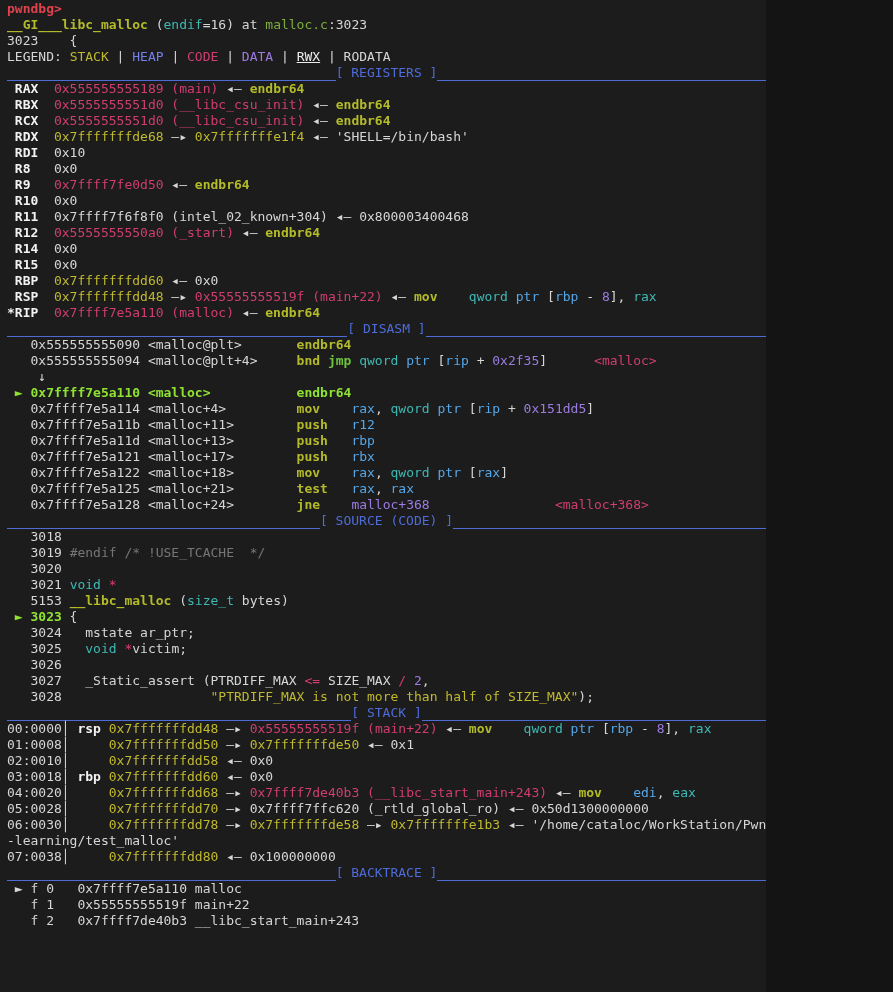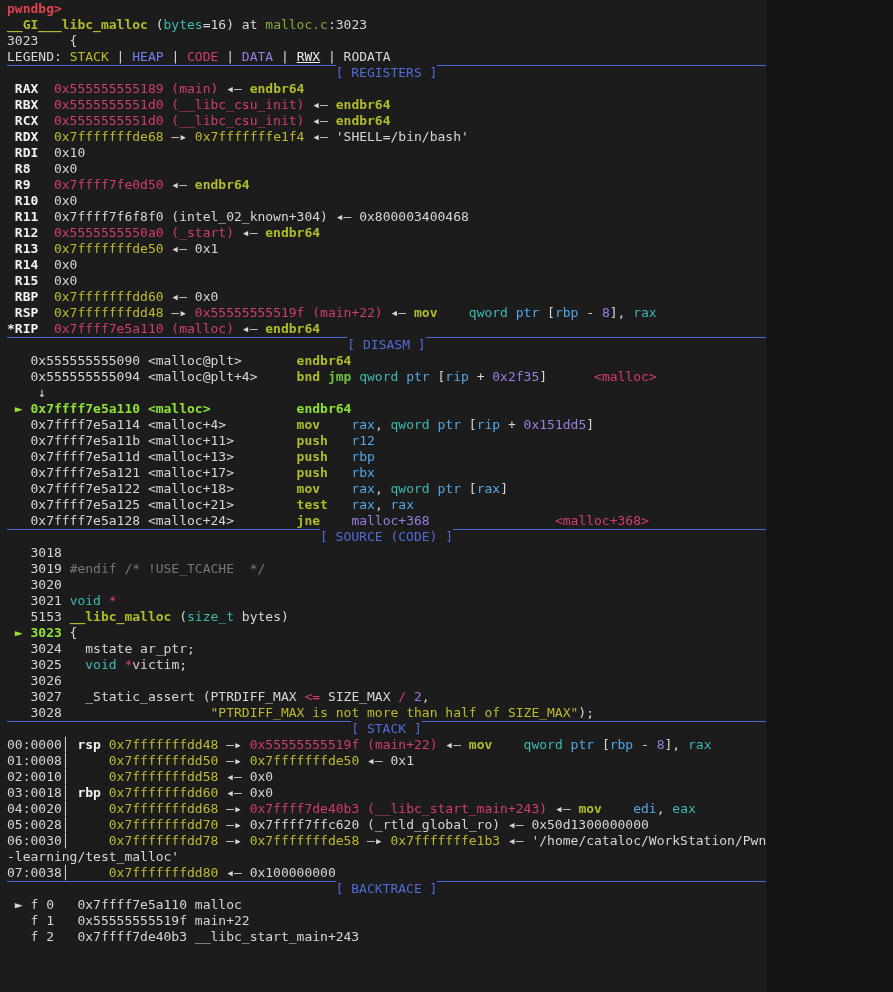--- a/index.html
+++ b/index.html
@@ -9,21 +9,21 @@
     box-sizing:border-box;
     overflow:hidden;
     background:#1c1c1c;
     padding:1px 0 0 7px;
     font-family:"DejaVu Sans Mono", monospace;
     font-size:13px;
     line-height:16px;
     color:#d6d6d6;
   }
   .line { height:16px; white-space:pre; }
-  .line.sep { display:flex; align-items:flex-start; color:#4e6cd8; padding-right:0; }
+  .line.sep { display:flex; align-items:flex-end; color:#4e6cd8; padding-right:0; }
   .line.sep::before, .line.sep::after { content:""; flex:1 1 auto; border-top:1px solid #4e6cd8; }
   .line.sep .sep-label { white-space:pre; flex:0 0 auto; }
   .c-w   { color:#d6d6d6; }
   .c-b   { color:#f2f2f2; font-weight:bold; }
   .c-red { color:#e0424e; font-weight:bold; }
   .c-pink{ color:#d03d72; }
   .c-yel { color:#c0b92e; }
   .c-oy  { color:#b3bb2a; font-weight:bold;text-align:right; }
   .c-grn { color:#7fae3d; }
   .c-grnb{ color:#6fc43c; font-weight:bold; }
@@ -33,35 +33,34 @@
   .c-pur { color:#9d7ce2;text-align:center; }
   .c-gray{ color:#767676; }
   .c-hblu{ color:#7280e8; }
   .c-und { color:#ececec; text-decoration:underline; }
 </style>
 </head>
 <body>
 
 <div id="terminal" aria-label="pwndbg terminal output">
     <div class="line"><span class="c-red">pwndbg&gt; </span></div>
-    <div class="line"><span class="c-oy">__GI___libc_malloc</span><span class="c-w"> (</span><span class="c-cyan">bytes</span><span class="c-w">=16) at </span><span class="c-grn">malloc.c</span><span class="c-w">:3023</span></div>
+    <div class="line"><span class="c-oy">__GI___libc_malloc</span><span class="c-w"> (</span><span class="c-cyan">endif</span><span class="c-w">=16) at </span><span class="c-grn">malloc.c</span><span class="c-w">:3023</span></div>
     <div class="line"><span class="c-w">3023    {</span></div>
     <div class="line"><span class="c-w">LEGEND: </span><span class="c-yel">STACK</span><span class="c-w"> | </span><span class="c-hblu">HEAP</span><span class="c-w"> | </span><span class="c-pink">CODE</span><span class="c-w"> | </span><span class="c-pur">DATA</span><span class="c-w"> | </span><span class="c-und">RWX</span><span class="c-w"> | </span><span class="c-w">RODATA</span></div>
     <div class="line sep"><span class="sep-label">[ REGISTERS ]</span></div>
     <div class="line"><span class="c-b"> RAX  </span><span class="c-pink">0x555555555189 (main)</span><span class="c-w"> ◂— </span><span class="c-oy">endbr64</span></div>
     <div class="line"><span class="c-b"> RBX  </span><span class="c-pink">0x5555555551d0 (__libc_csu_init)</span><span class="c-w"> ◂— </span><span class="c-oy">endbr64</span></div>
     <div class="line"><span class="c-b"> RCX  </span><span class="c-pink">0x5555555551d0 (__libc_csu_init)</span><span class="c-w"> ◂— </span><span class="c-oy">endbr64</span></div>
     <div class="line"><span class="c-b"> RDX  </span><span class="c-yel">0x7fffffffde68</span><span class="c-w"> —▸ </span><span class="c-yel">0x7fffffffe1f4</span><span class="c-w"> ◂— 'SHELL=/bin/bash'</span></div>
     <div class="line"><span class="c-b"> RDI  </span><span class="c-w">0x10</span></div>
     <div class="line"><span class="c-b"> R8   </span><span class="c-w">0x0</span></div>
     <div class="line"><span class="c-b"> R9   </span><span class="c-pink">0x7ffff7fe0d50</span><span class="c-w"> ◂— </span><span class="c-oy">endbr64</span></div>
     <div class="line"><span class="c-b"> R10  </span><span class="c-w">0x0</span></div>
     <div class="line"><span class="c-b"> R11  </span><span class="c-w">0x7ffff7f6f8f0 (intel_02_known+304) ◂— 0x800003400468</span></div>
     <div class="line"><span class="c-b"> R12  </span><span class="c-pink">0x5555555550a0 (_start)</span><span class="c-w"> ◂— </span><span class="c-oy">endbr64</span></div>
-    <div class="line"><span class="c-b"> R13  </span><span class="c-yel">0x7fffffffde50</span><span class="c-w"> ◂— 0x1</span></div>
     <div class="line"><span class="c-b"> R14  </span><span class="c-w">0x0</span></div>
     <div class="line"><span class="c-b"> R15  </span><span class="c-w">0x0</span></div>
     <div class="line"><span class="c-b"> RBP  </span><span class="c-yel">0x7fffffffdd60</span><span class="c-w"> ◂— 0x0</span></div>
     <div class="line"><span class="c-b"> RSP  </span><span class="c-yel">0x7fffffffdd48</span><span class="c-w"> —▸ </span><span class="c-pink">0x55555555519f (main+22)</span><span class="c-w"> ◂— </span><span class="c-oy">mov</span><span class="c-w">    </span><span class="c-cyan">qword</span><span class="c-w"> </span><span class="c-blu">ptr</span><span class="c-w"> [</span><span class="c-blu">rbp</span><span class="c-w"> - </span><span class="c-pur">8</span><span class="c-w">], </span><span class="c-cyan">rax</span></div>
     <div class="line"><span class="c-b">*RIP  </span><span class="c-pink">0x7ffff7e5a110 (malloc)</span><span class="c-w"> ◂— </span><span class="c-oy">endbr64</span></div>
     <div class="line sep"><span class="sep-label">[ DISASM ]</span></div>
     <div class="line"><span class="c-w">   0x555555555090 &lt;malloc@plt&gt;       </span><span class="c-oy">endbr64</span></div>
     <div class="line"><span class="c-w">   0x555555555094 &lt;malloc@plt+4&gt;     </span><span class="c-oy">bnd</span><span class="c-w"> </span><span class="c-grnb">jmp</span><span class="c-w"> </span><span class="c-cyan">qword</span><span class="c-w"> </span><span class="c-blu">ptr</span><span class="c-w"> [</span><span class="c-blu">rip</span><span class="c-w"> + </span><span class="c-pur">0x2f35</span><span class="c-w">]      </span><span class="c-pink">&lt;malloc&gt;</span></div>
     <div class="line"><span class="c-w">    ↓</span></div>
     <div class="line"><span class="c-cur"> ► 0x7ffff7e5a110 &lt;malloc&gt;           endbr64</span></div>

